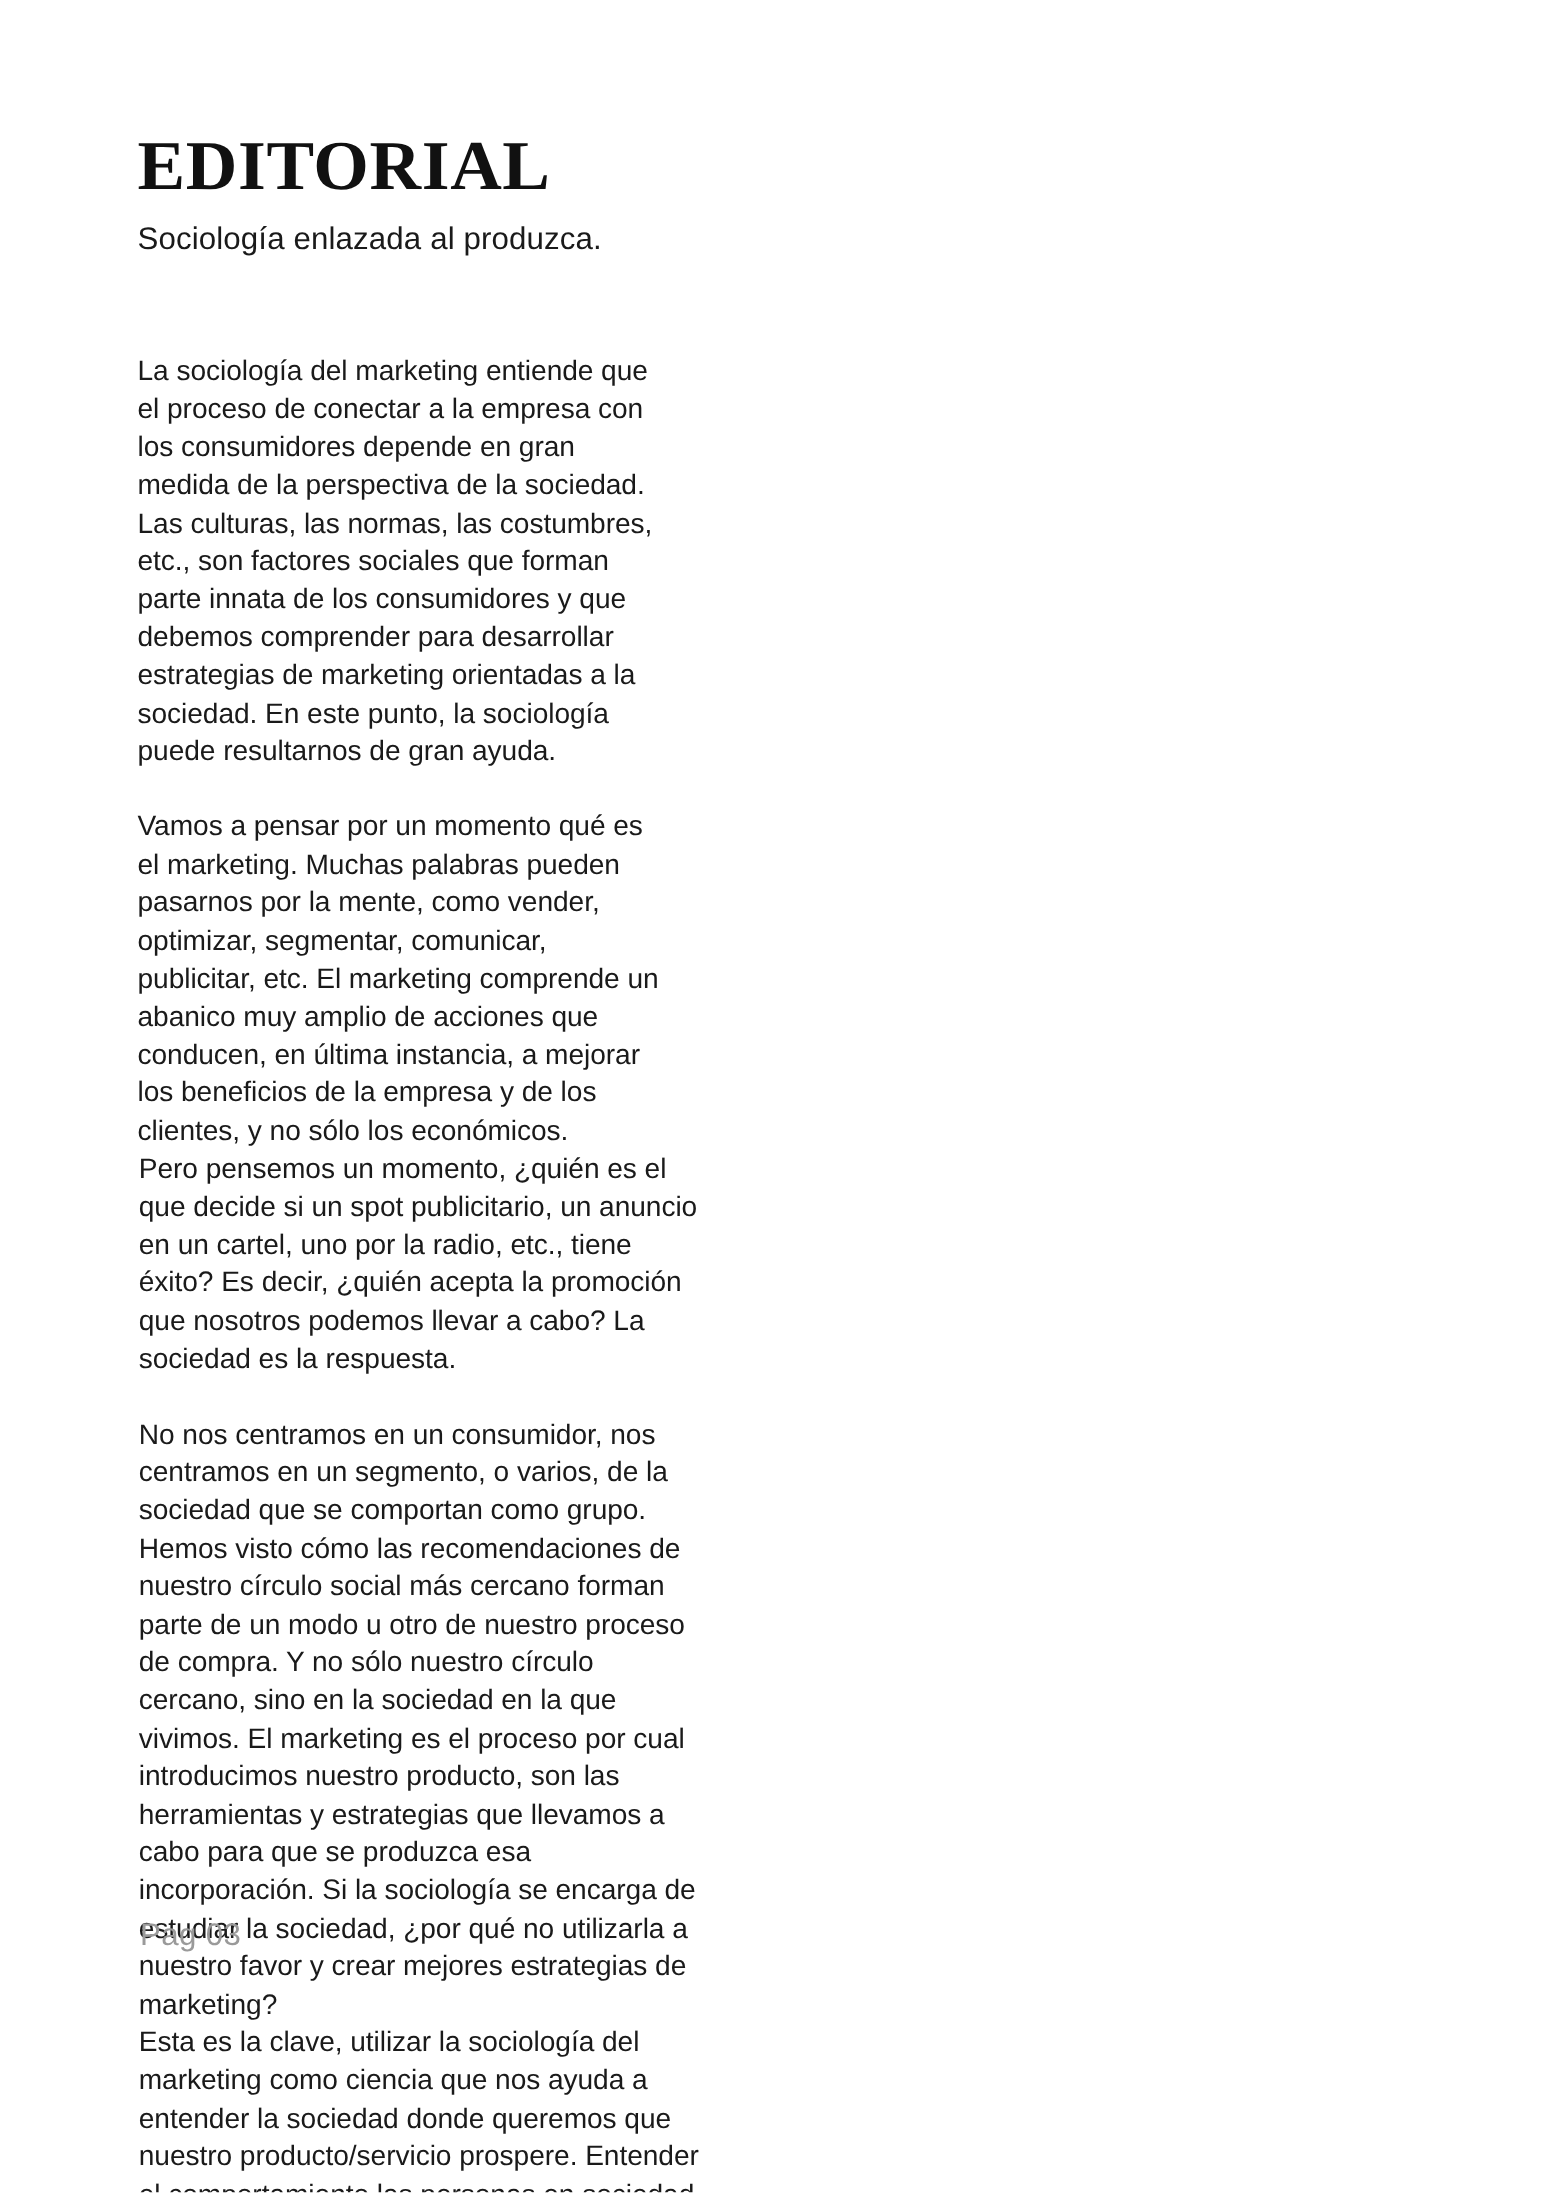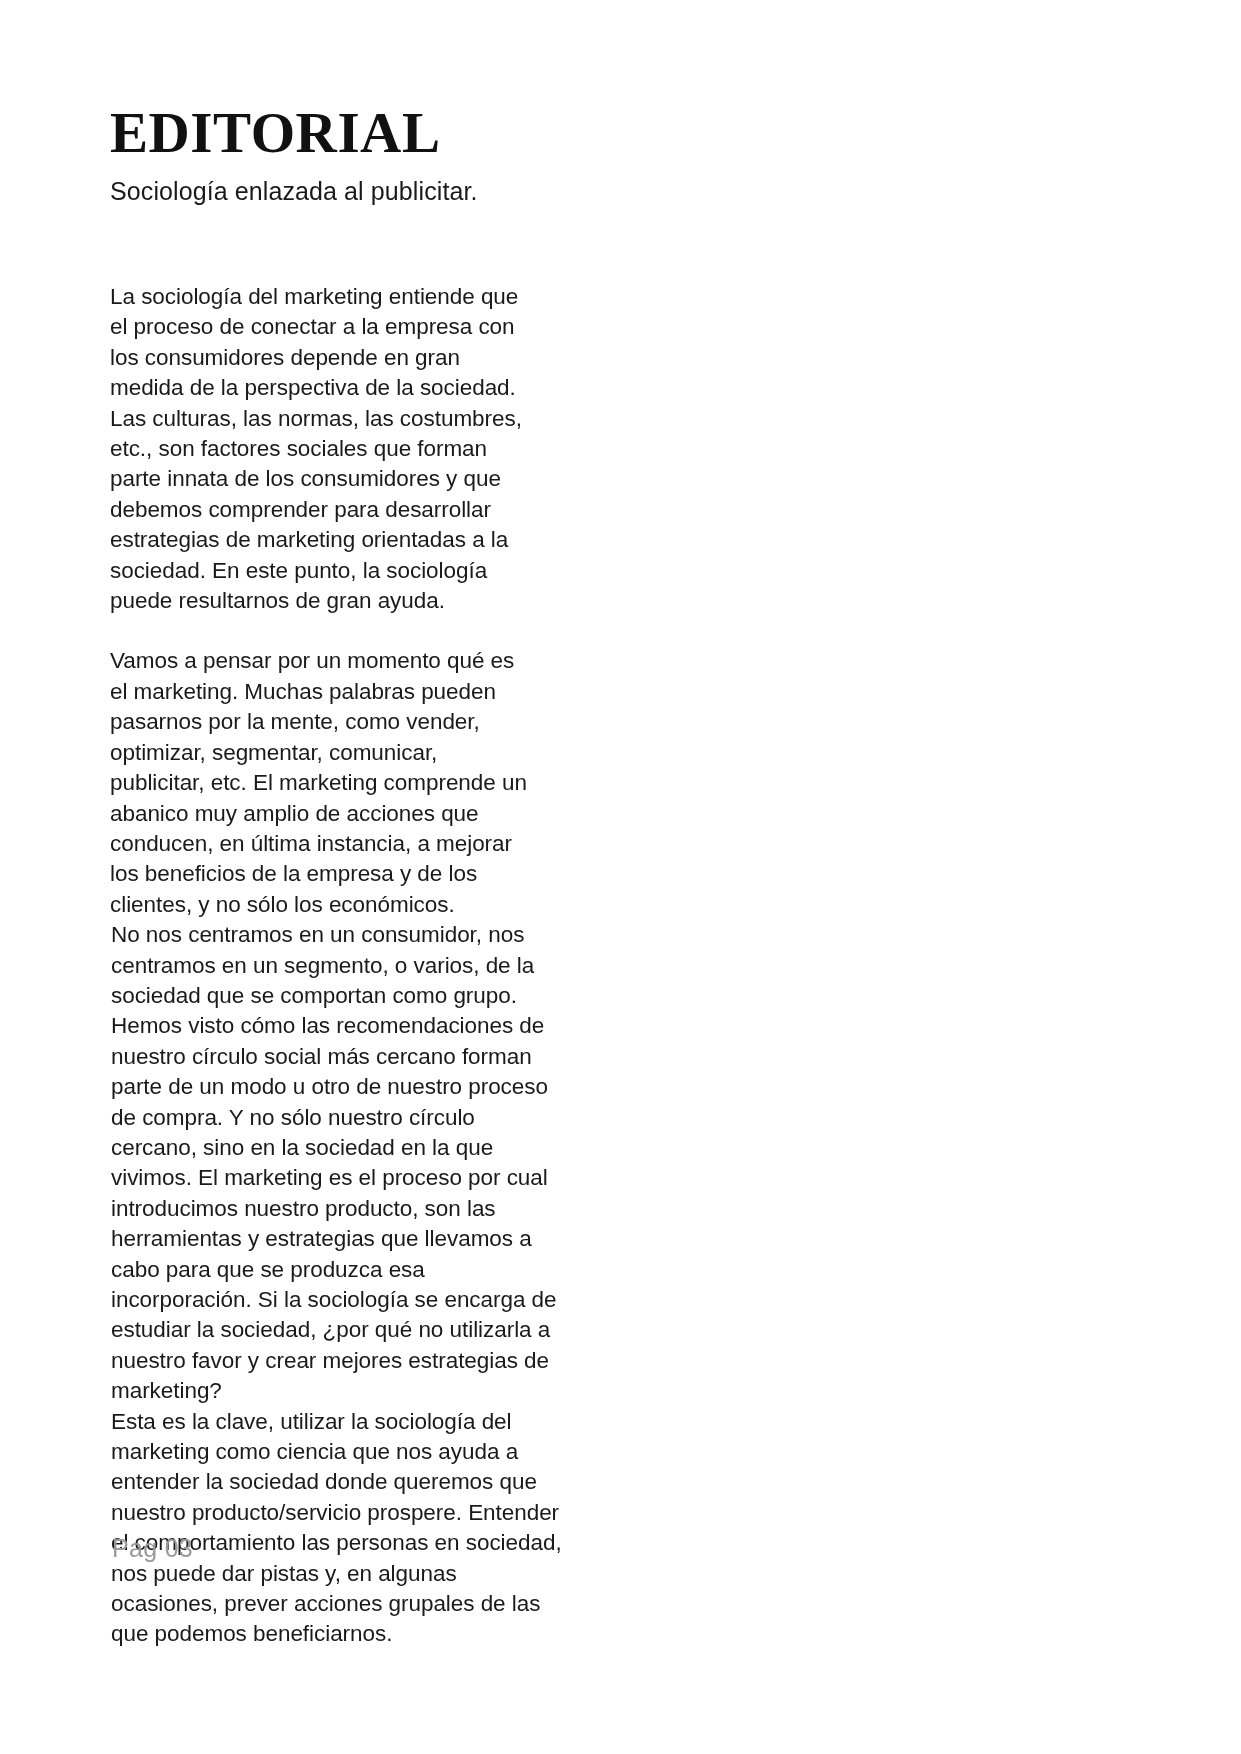--- a/index.html
+++ b/index.html
@@ -93,31 +93,32 @@
     letter-spacing: 0.3px;
   }
 </style>
 </head>
 <body>
 
 <div class="page">
 
   <div class="masthead">
     <h1 class="editorial-title">EDITORIAL</h1>
-    <p class="editorial-subtitle">Sociología enlazada al publicitar.</p>
+    <p class="editorial-subtitle">Sociología enlazada al produzca.</p>
   </div>
 
   <div class="columns">
 
     <div class="col col-left">
       <p class="para">La sociología del marketing entiende que el proceso de conectar a la empresa con los consumidores depende en gran medida de la perspectiva de la sociedad. Las culturas, las normas, las costumbres, etc., son factores sociales que forman parte innata de los consumidores y que debemos comprender para desarrollar estrategias de marketing orientadas a la sociedad. En este punto, la sociología puede resultarnos de gran ayuda.</p>
       <p class="para">Vamos a pensar por un momento qué es el marketing. Muchas palabras pueden pasarnos por la mente, como vender, optimizar, segmentar, comunicar, publicitar, etc. El marketing comprende un abanico muy amplio de acciones que conducen, en última instancia, a mejorar los beneficios de la empresa y de los clientes, y no sólo los económicos.</p>
     </div>
 
     <div class="col col-right">
+      <p class="para">Pero pensemos un momento, ¿quién es el que decide si un spot publicitario, un anuncio en un cartel, uno por la radio, etc., tiene éxito? Es decir, ¿quién acepta la promoción que nosotros podemos llevar a cabo? La sociedad es la respuesta.</p>
       <p class="para" style="margin-bottom:0;">No nos centramos en un consumidor, nos centramos en un segmento, o varios, de la sociedad que se comportan como grupo. Hemos visto cómo las recomendaciones de nuestro círculo social más cercano forman parte de un modo u otro de nuestro proceso de compra. Y no sólo nuestro círculo cercano, sino en la sociedad en la que vivimos.  El marketing es el proceso por cual introducimos nuestro producto, son las herramientas y estrategias que llevamos a cabo para que se produzca esa incorporación. Si la sociología se encarga de estudiar la sociedad, ¿por qué no utilizarla a nuestro favor y crear mejores estrategias de marketing?</p>
       <p class="para">Esta es la clave, utilizar la sociología del marketing como ciencia que nos ayuda a entender la sociedad donde queremos que nuestro producto/servicio prospere. Entender el comportamiento las personas en sociedad, nos puede dar pistas y, en algunas ocasiones, prever acciones grupales de las que podemos beneficiarnos.</p>
     </div>
 
   </div>
 
   <div class="footer">
     <span class="page-number">Pag 03</span>
   </div>
 

